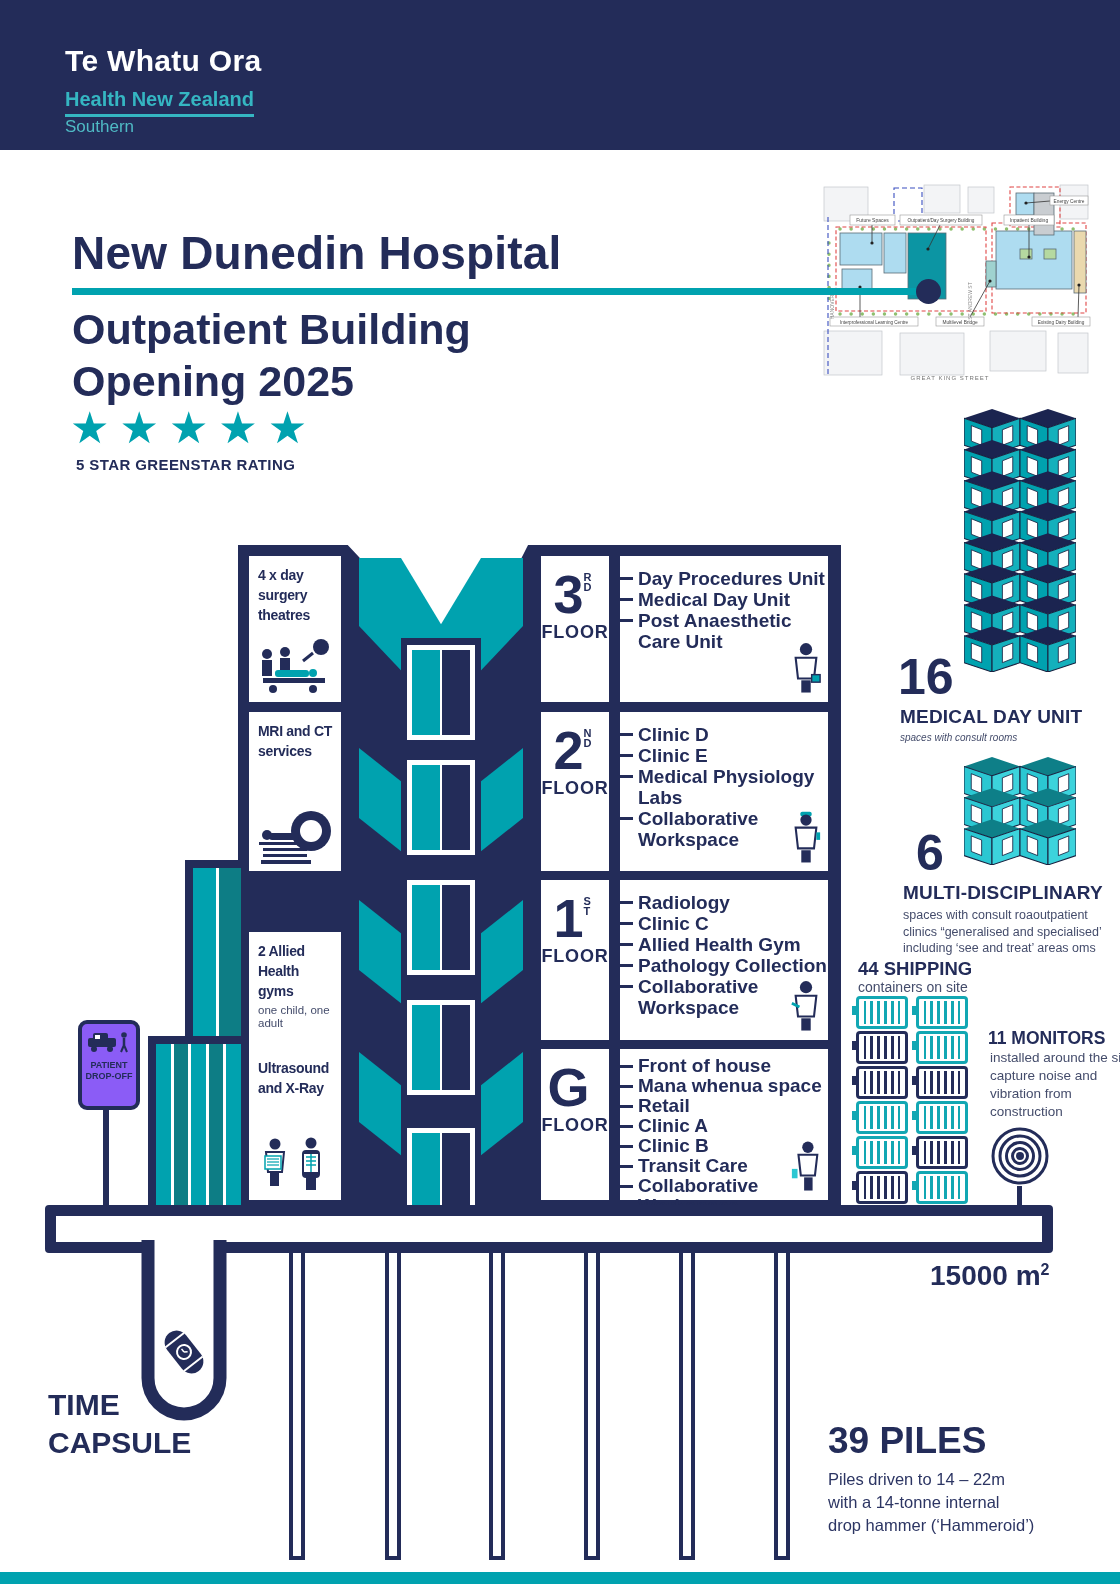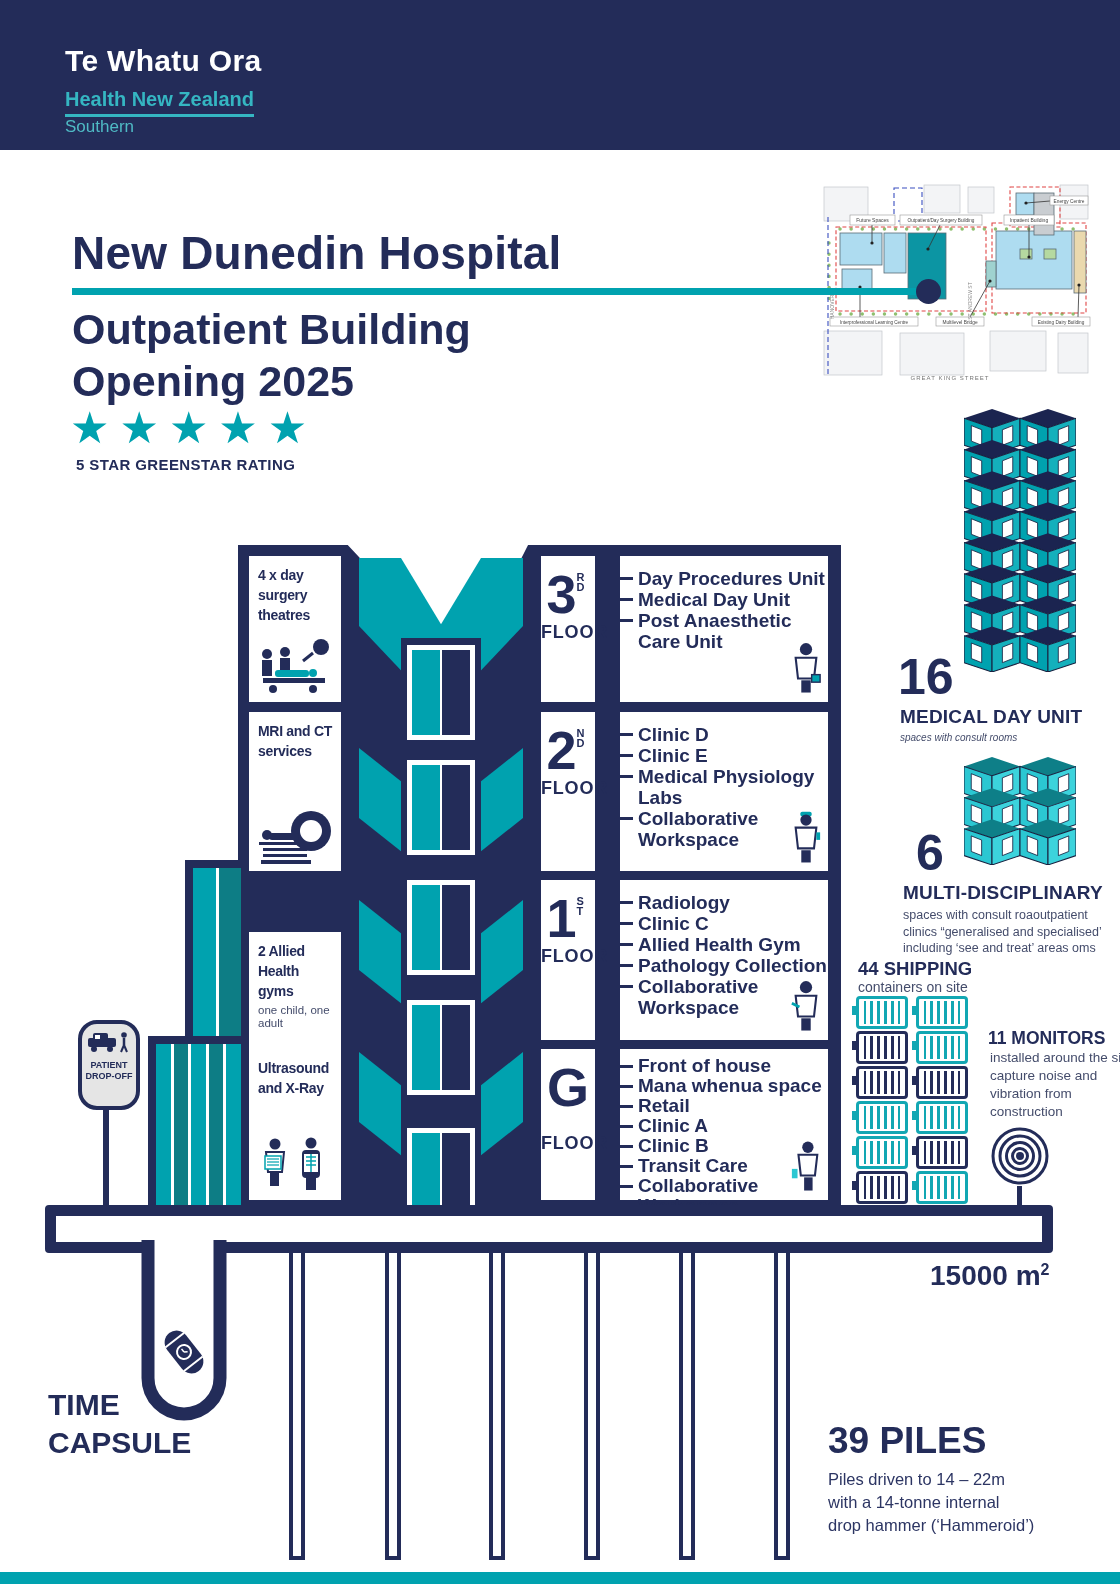--- a/index.html
+++ b/index.html
@@ -36,21 +36,21 @@
 
   
   .silhouette{ left:238px; top:545px; width:603px; height:663px; background:var(--navy);
     clip-path:polygon(0 0,18.2% 0,36% 17.3%,38.5% 17.3%,48.1% 0,100% 0,100% 100%,0 100%); }
   .whitebox{ position:absolute; background:#fff; }
   .room{ left:249px; width:92px; }
   .room-title{ padding:9px 6px 0 9px; font-size:14px; font-weight:bold; line-height:20px; letter-spacing:-.3px; }
   .room-sub{ padding:3px 6px 0 9px; font-size:11.5px; color:var(--grayblue); line-height:13px; }
   .room-icon{ position:absolute; left:50%; transform:translateX(-50%); bottom:6px; }
 
-  .flabel{ left:541px; width:54px; text-align:center; }
+  .flabel{ left:541px; width:68px; text-align:center; }
   .num{ font-size:54px; font-weight:bold; line-height:48px; display:inline-block; margin-top:14px;}
   .ord{ display:inline-block; width:13px; font-size:11px; font-weight:bold; line-height:10px;
         word-break:break-all; text-align:left; vertical-align:top; margin-top:16px; }
   .floorword{ font-size:18px; font-weight:bold; letter-spacing:.8px; margin-top:4px; }
 
   .flist{ left:620px; width:208px; }
   .flist ul{ list-style:none; padding-top:12px; }
   .flist li{ position:relative; padding-left:18px; font-size:19px; font-weight:bold; line-height:21px; }
   .flist.tight li{ line-height:20px; }
   .flist.tight ul{ padding-top:7px; }
@@ -58,22 +58,22 @@
   .fig{ position:absolute; right:6px; bottom:6px; width:32px; height:54px; }
 
   
   .step{ background:var(--navy); }
   .stripes{ position:absolute; background:#fff; display:flex; gap:3px; padding:0; }
   .stripes i{ flex:1; }
   .stripes i:nth-child(odd){ background:var(--teal); }
   .stripes i:nth-child(even){ background:var(--teal-dk); }
 
   
-  .sign{ left:78px; top:1020px; width:62px; height:90px; background:#e5e5e5;
-         border:4px solid var(--navy); border-radius:19px; text-align:center; }
+  .sign{ left:78px; top:1020px; width:62px; height:90px; background:#8b5cf6;
+         border:4px solid var(--navy); border-radius:9px; text-align:center; }
   .sign-label{ font-size:9px; font-weight:bold; line-height:11px; margin-top:2px; }
   .pole{ left:103px; top:1110px; width:6px; height:98px; background:var(--navy); }
 
   
   .slab{ left:45px; top:1205px; width:1008px; height:48px; background:#fff;
          border:11px solid var(--navy); border-radius:4px; z-index:2; }
   .pile{ top:1253px; width:16px; height:307px; background:#fff;
          border-left:4px solid var(--navy); border-right:4px solid var(--navy);
          border-bottom:4px solid var(--navy); }
   .tube{ left:132px; top:1240px; width:104px; height:225px; z-index:3; }

